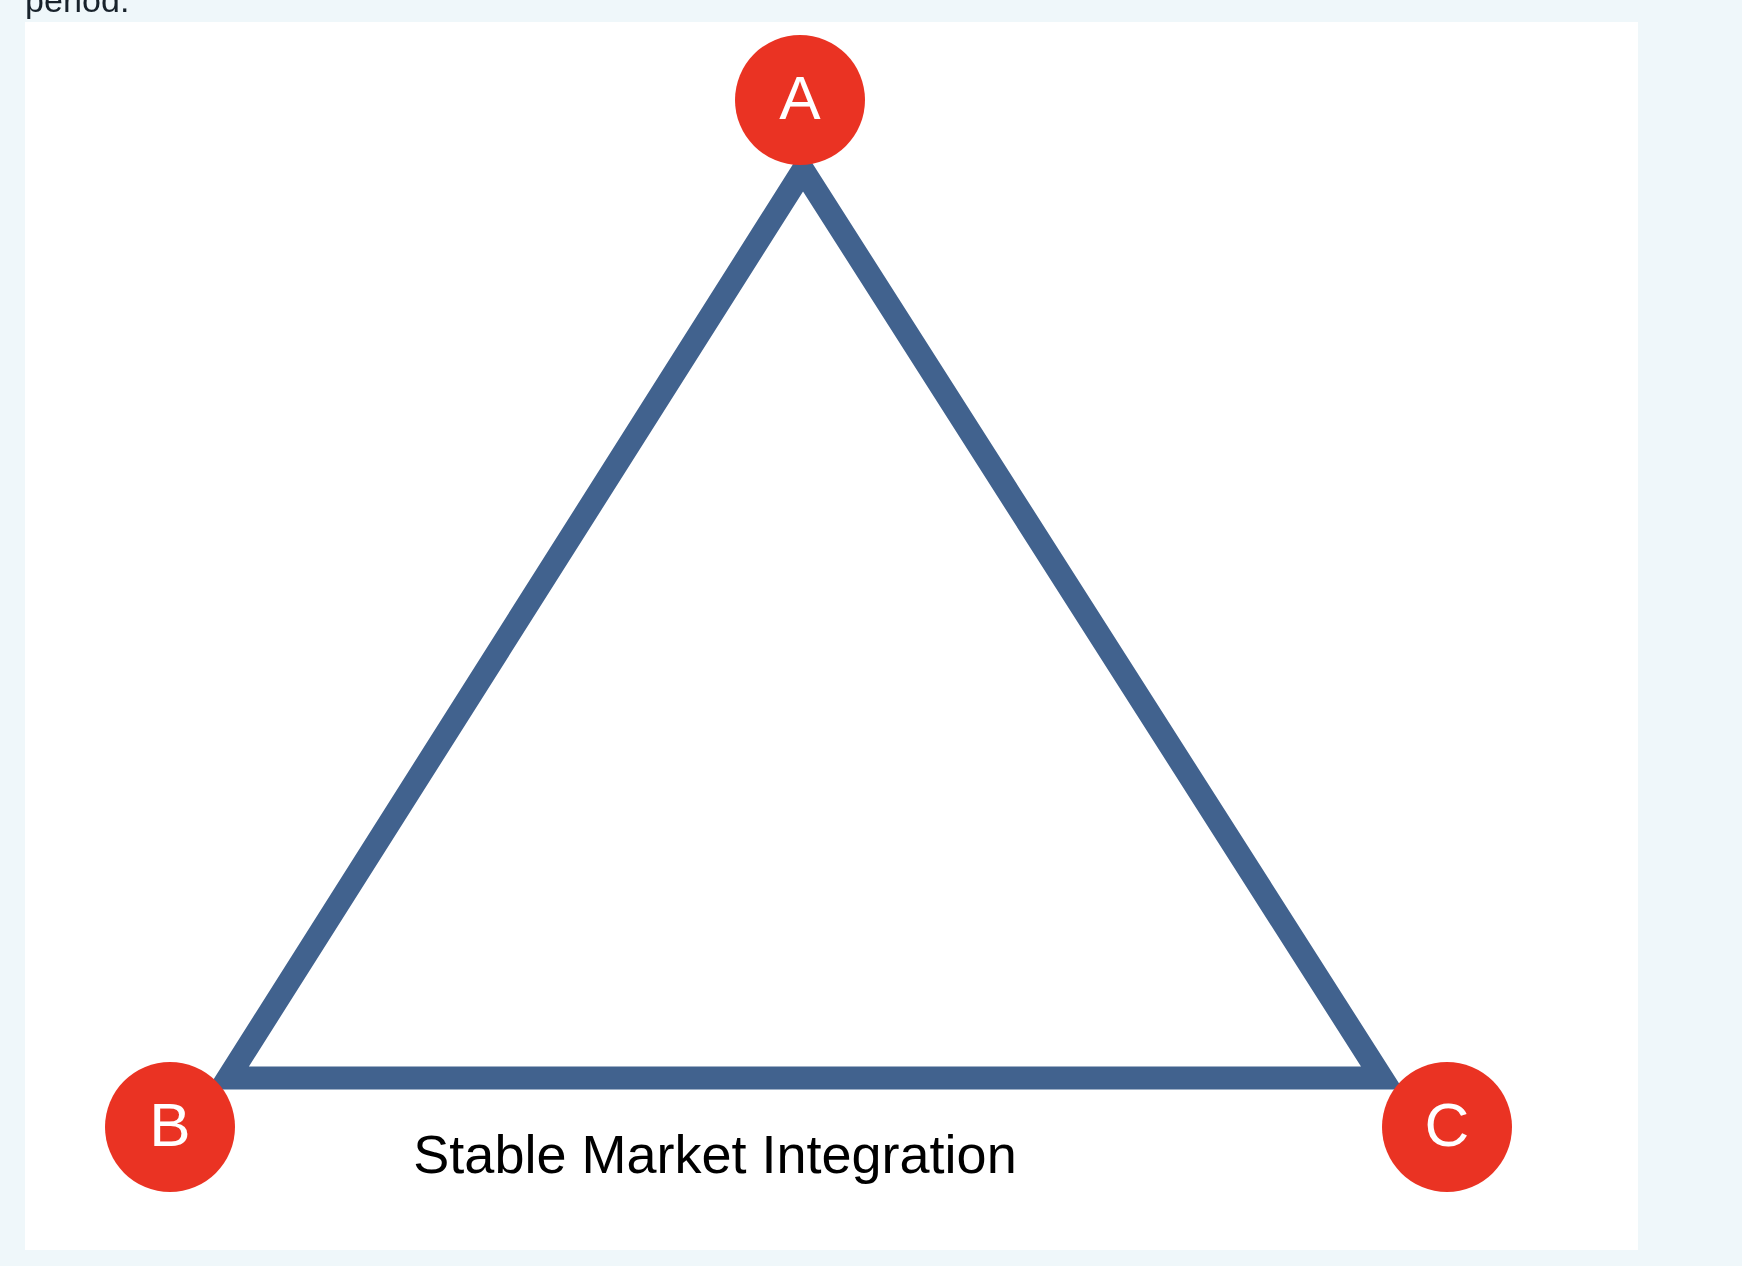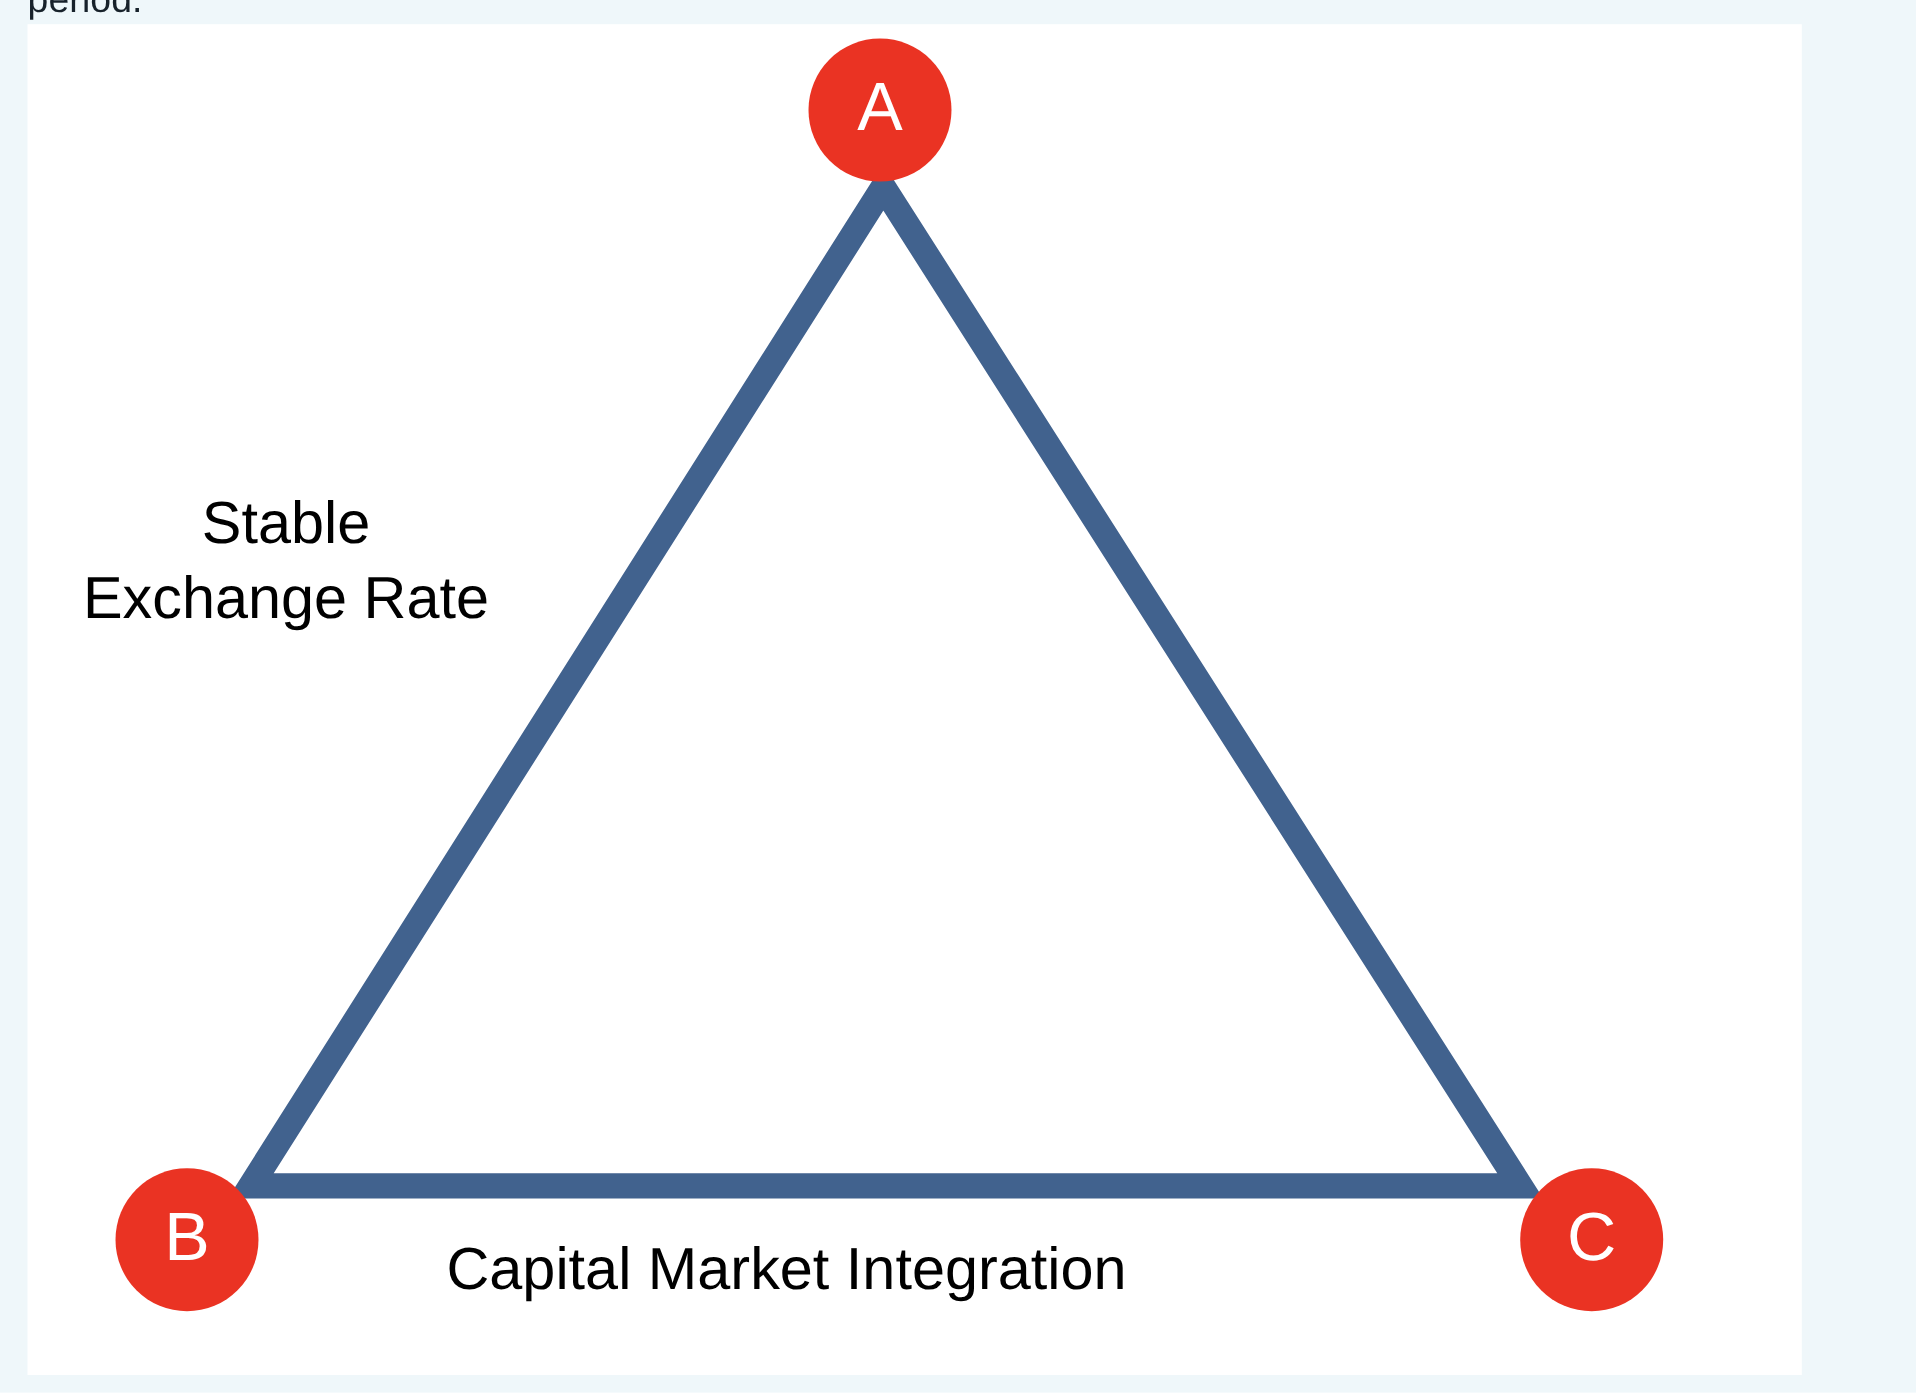--- a/index.html
+++ b/index.html
@@ -102,19 +102,17 @@
   </div>
 
   <div class="vertex-node" id="vertex-b">
     <span class="vertex-label">B</span>
   </div>
 
   <div class="vertex-node" id="vertex-c">
     <span class="vertex-label">C</span>
   </div>
 
-  <div class="edge-label" id="label-left">Stable
-Exchange Rate</div>
 
 
-  <div class="edge-label" id="label-bottom">Capital Market Integration</div>
+  <div class="edge-label" id="label-bottom">Stable Market Integration</div>
 
 </div>
 
 </body></html>

